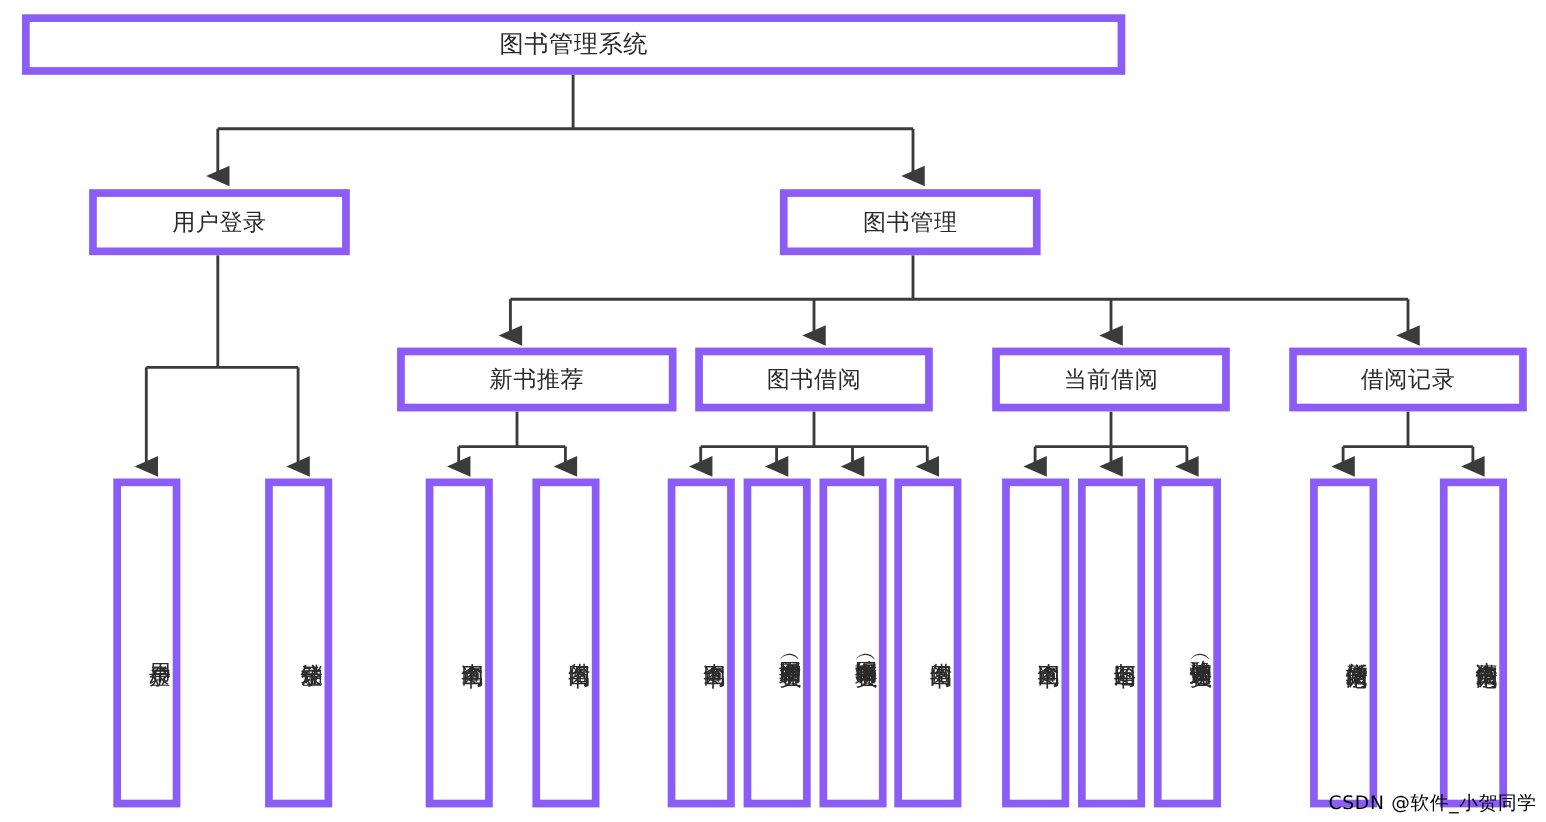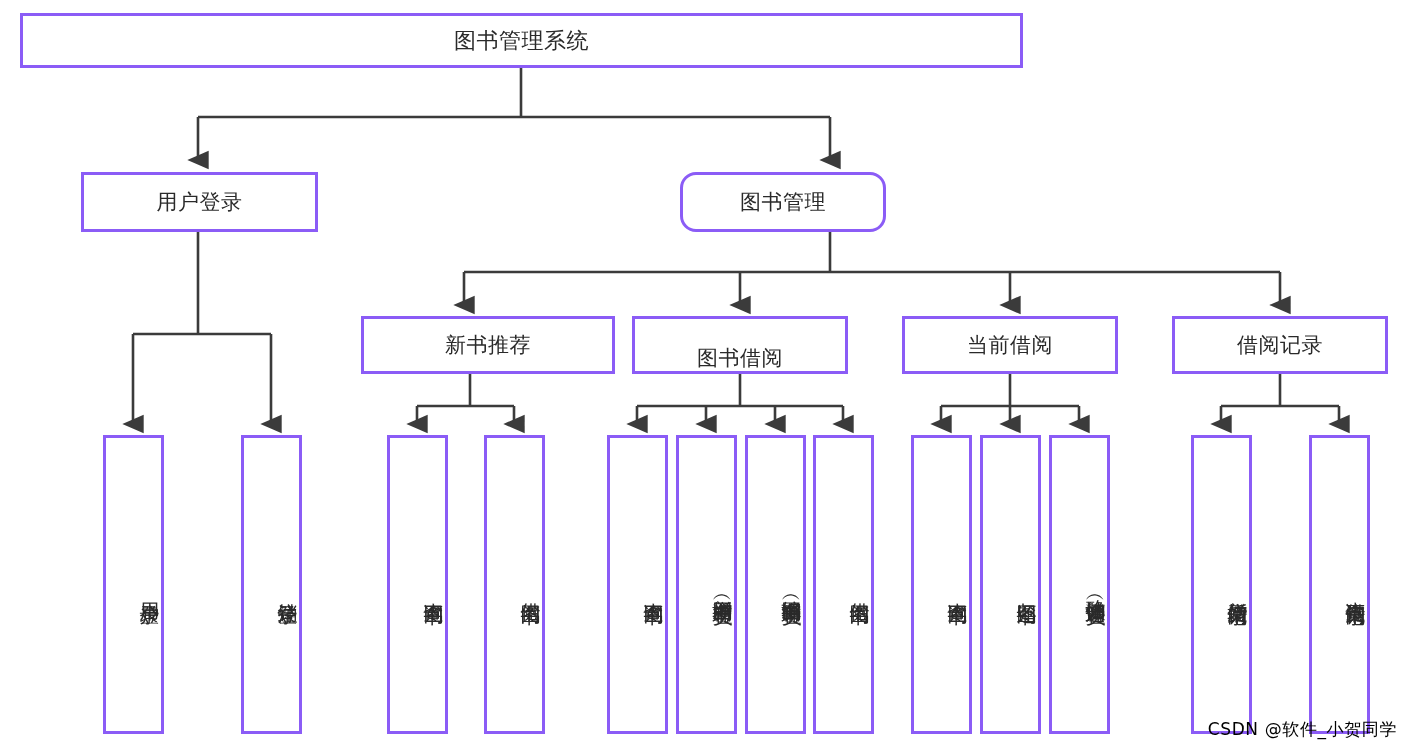--- a/index.html
+++ b/index.html
@@ -22,21 +22,21 @@
     left: 0;
     top: 0;
     width: 1405px;
     height: 747px;
     pointer-events: none;
   }
   .node {
     position: absolute;
     box-sizing: border-box;
     background: #ffffff;
-    border: 3px solid #8b5cf6;
+    border: 7px solid #8b5cf6;
     display: flex;
     align-items: center;
     justify-content: center;
     color: #2a2a2a;
     line-height: 1.18;
   }
   .node.h {
     font-size: 21px;
     letter-spacing: 0.5px;
   }
@@ -123,28 +123,28 @@
     </g>
   </svg>
 
   <div class="node h root" style="left:20px; top:13px; width:1003px; height:55px;">
     <span>图书管理系统</span>
   </div>
 
   <div class="node h" style="left:81px; top:172px; width:237px; height:60px;">
     <span>用户登录</span>
   </div>
-  <div class="node h" style="left:680px; top:172px; width:206px; height:60px;border-radius:16px;">
+  <div class="node h" style="left:709px; top:172px; width:237px; height:60px;">
     <span>图书管理</span>
   </div>
 
   <div class="node h" style="left:361px; top:316px; width:254px; height:58px;">
     <span>新书推荐</span>
   </div>
-  <div class="node h" style="left:632px; top:316px; width:216px; height:58px;align-items:flex-end;">
+  <div class="node h" style="left:632px; top:316px; width:216px; height:58px;">
     <span>图书借阅</span>
   </div>
   <div class="node h" style="left:902px; top:316px; width:216px; height:58px;">
     <span>当前借阅</span>
   </div>
   <div class="node h" style="left:1172px; top:316px; width:216px; height:58px;">
     <span>借阅记录</span>
   </div>
 
   <div class="node v" style="left:103px; top:435px; width:61px; height:299px;">

